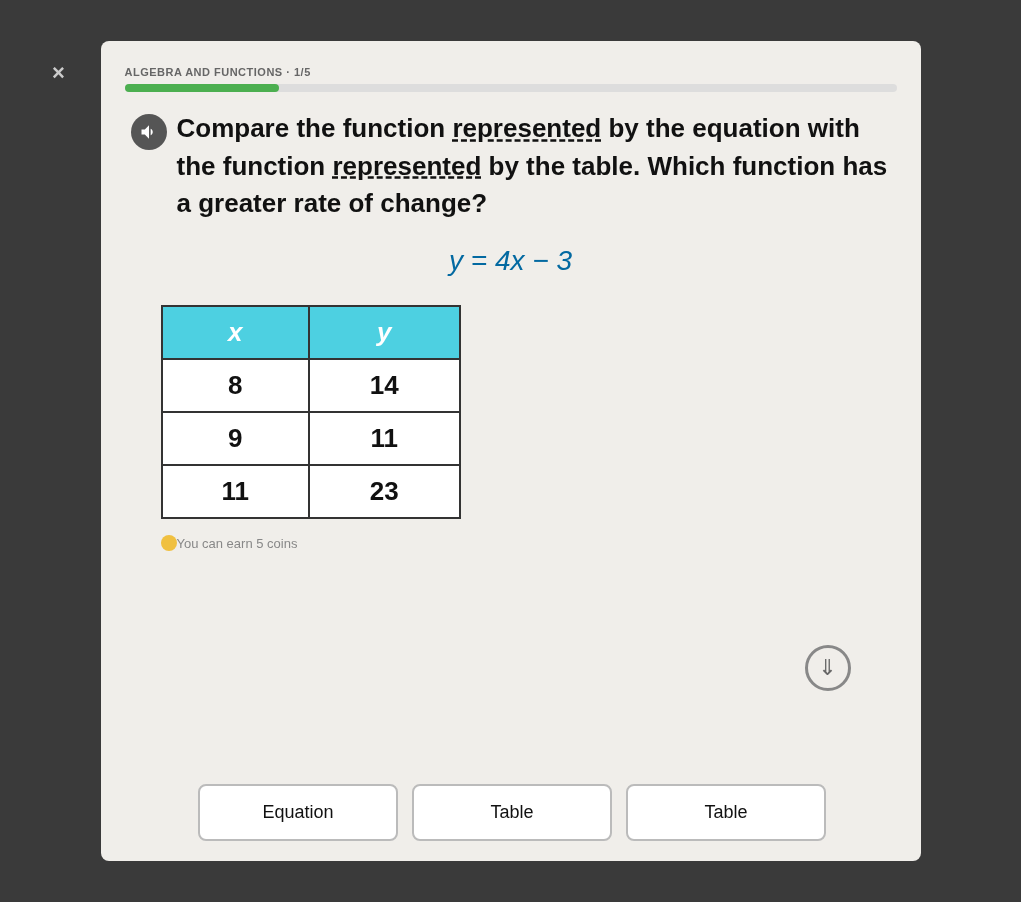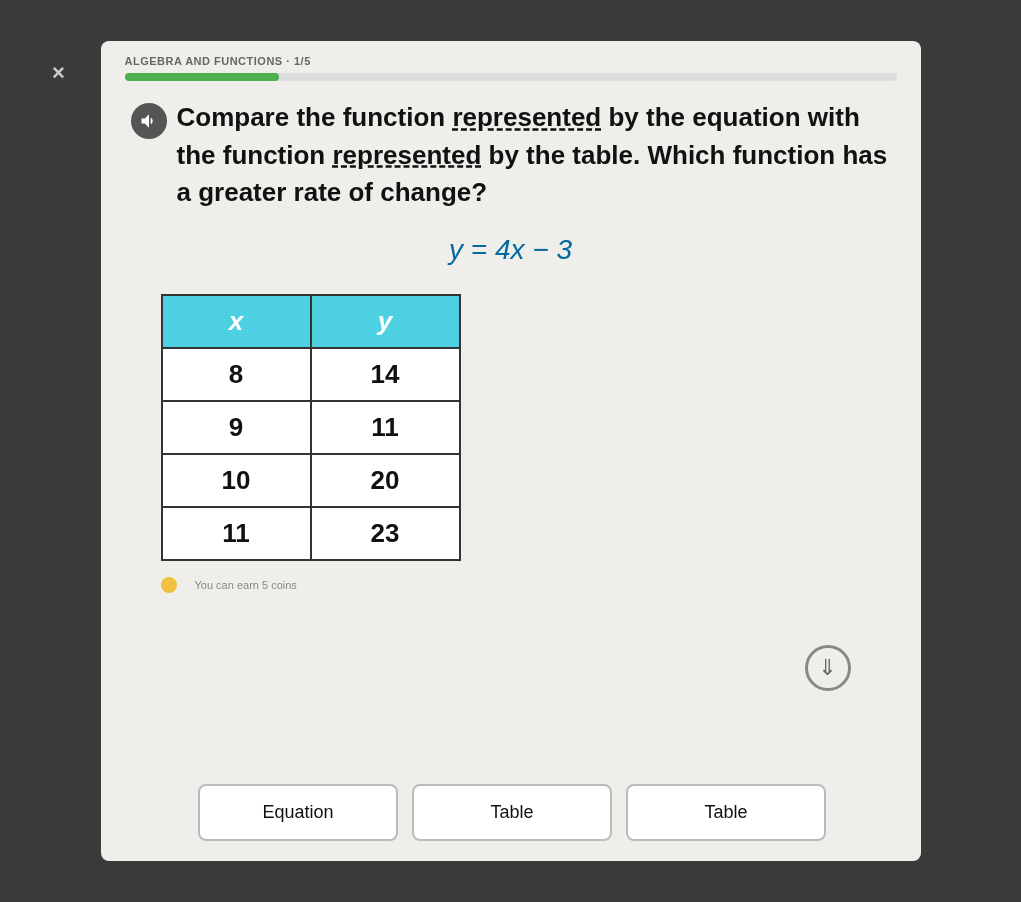--- a/index.html
+++ b/index.html
@@ -34,20 +34,21 @@
       align-items: center;
       justify-content: center;
       cursor: pointer;
       color: #ccc;
       font-size: 22px;
       font-weight: bold;
     }
 
     .header {
       padding: 14px 24px 0 24px;
+      margin-top: 11px;
     }
 
     .progress-label {
       font-size: 11px;
       color: #666;
       font-weight: bold;
       letter-spacing: 0.5px;
       text-transform: uppercase;
       margin-bottom: 6px;
     }
@@ -154,27 +155,27 @@
       background: transparent;
       display: flex;
       align-items: center;
       justify-content: center;
       cursor: pointer;
       color: #666;
       font-size: 22px;
     }
 
     .coins-hint {
-      font-size: 11px;
+      font-size: 13px;
       color: #888;
       padding: 0 30px;
       margin-bottom: 4px;
       display: flex;
       align-items: center;
-      gap: 18px;
+      gap: 0;
       margin-top: 16px;
     }
 
     .coins-hint .coin-icon {
       width: 16px;
       height: 16px;
       border-radius: 50%;
       background: #f0c040;
       display: inline-block;
     }
@@ -246,24 +247,20 @@
           <tbody id="table-body">
           <tr>
       <td>8</td>
       <td>14</td>
     </tr>
               <tr>
       <td>9</td>
       <td>11</td>
     </tr>
               <tr>
-      <td>10</td>
-      <td>20</td>
-    </tr>
-              <tr>
       <td>11</td>
       <td>23</td>
     </tr>
             </tbody>
         </table>
       </div>
 
       <div class="coins-hint">
         <span class="coin-icon"></span>
         <span>You can earn 5 coins</span>

